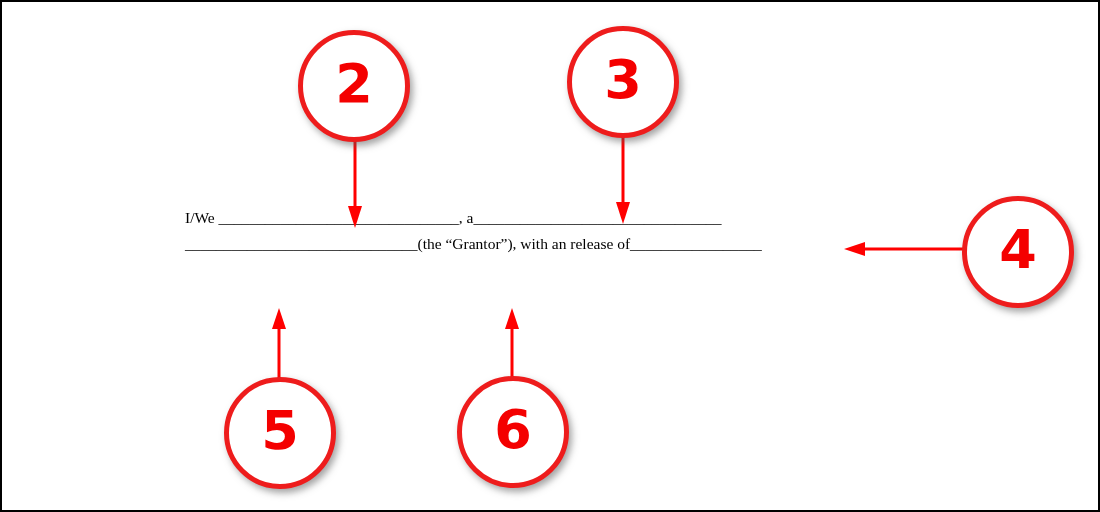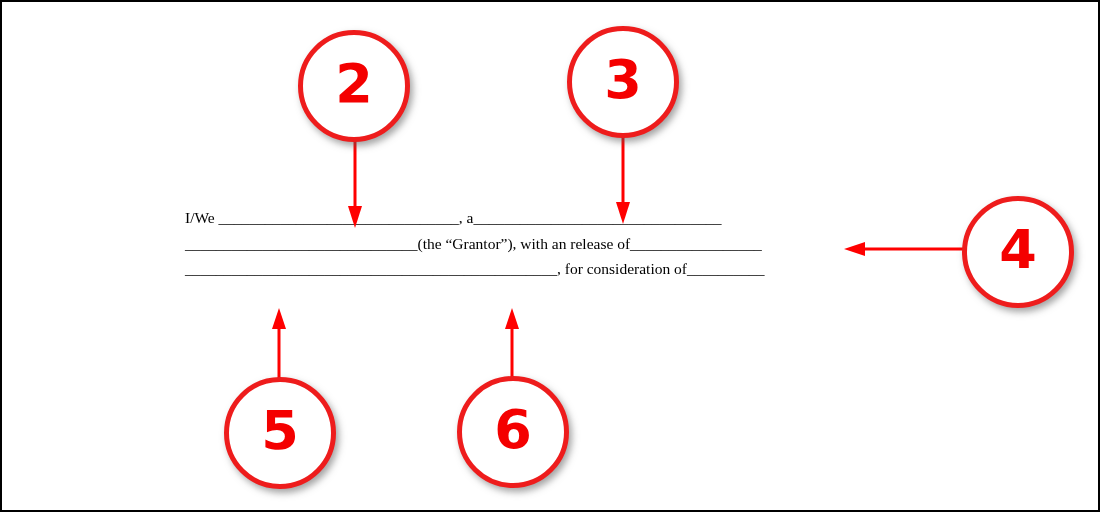--- a/index.html
+++ b/index.html
@@ -76,21 +76,20 @@
   .arrow svg { display: block; overflow: visible; }
 </style>
 </head>
 <body>
 
 <div id="canvas">
 
   <div class="doc-block">
     <div class="doc-line line-1">I/We _______________________________, a________________________________</div>
     <div class="doc-line line-2">______________________________(the “Grantor”), with an release of_________________</div>
-    <div class="doc-line line-3">________________________________________________, for consideration of__________</div>
   </div>
 
   <div class="arrow" style="left:345px; top:136px;">
     <svg width="16" height="92" viewBox="0 0 16 92">
       <line x1="8" y1="0" x2="8" y2="74" stroke="#FF0000" stroke-width="3"></line>
       <polygon points="8,90 1,68 15,68" fill="#FF0000"></polygon>
     </svg>
   </div>
 
   <div class="arrow" style="left:613px; top:132px;">

